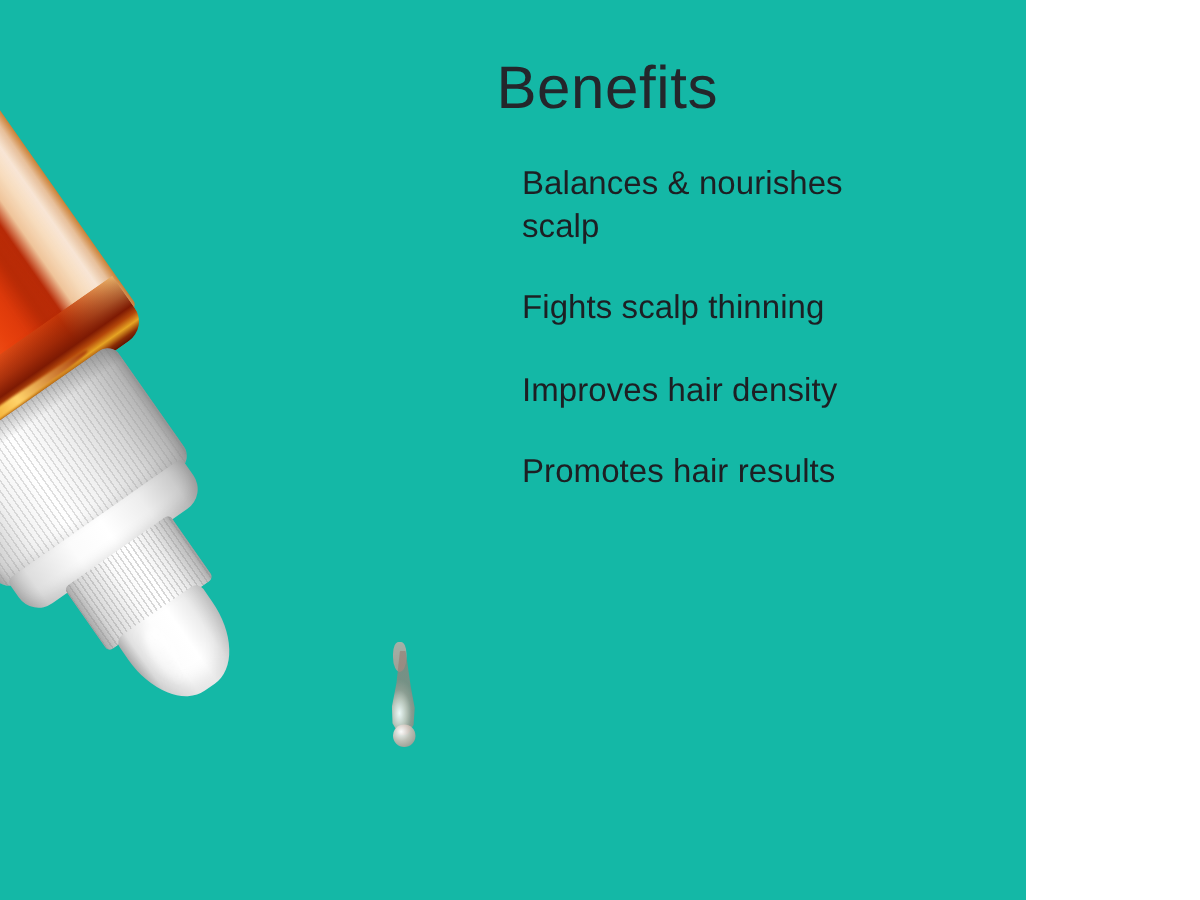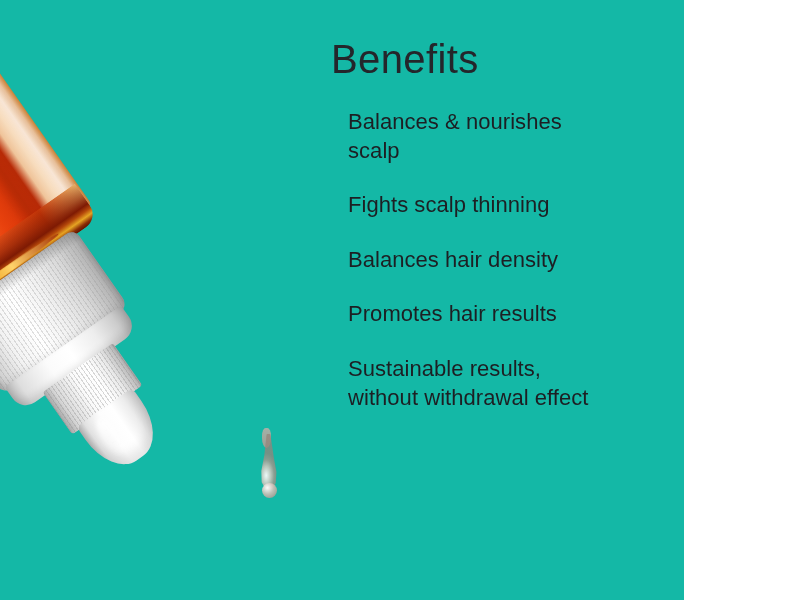--- a/index.html
+++ b/index.html
@@ -330,20 +330,19 @@
 
   </div>
 
   <div class="benefits-panel">
 
     <div class="benefits-title">Benefits</div>
 
     <ul class="benefits-list">
       <li class="benefit-item">Balances &amp; nourishes scalp</li>
       <li class="benefit-item">Fights scalp thinning</li>
-      <li class="benefit-item">Balances hair density</li>
+      <li class="benefit-item">Improves hair density</li>
       <li class="benefit-item">Promotes hair results</li>
-      <li class="benefit-item">Sustainable results, without withdrawal effect</li>
     </ul>
 
   </div>
 
 </div>
 
 </body></html>

